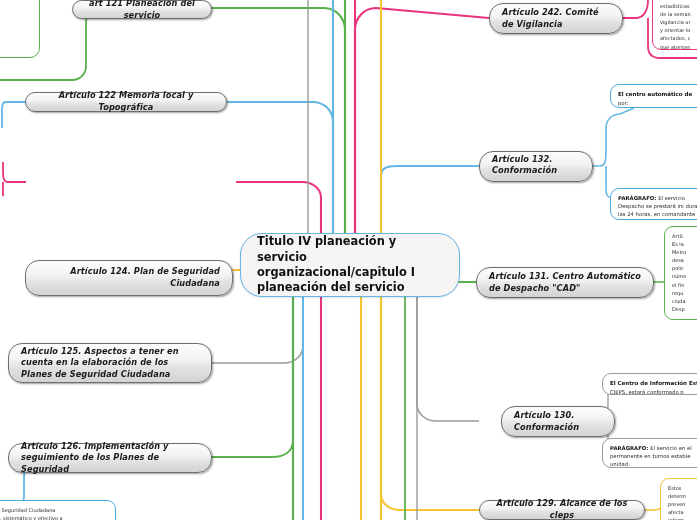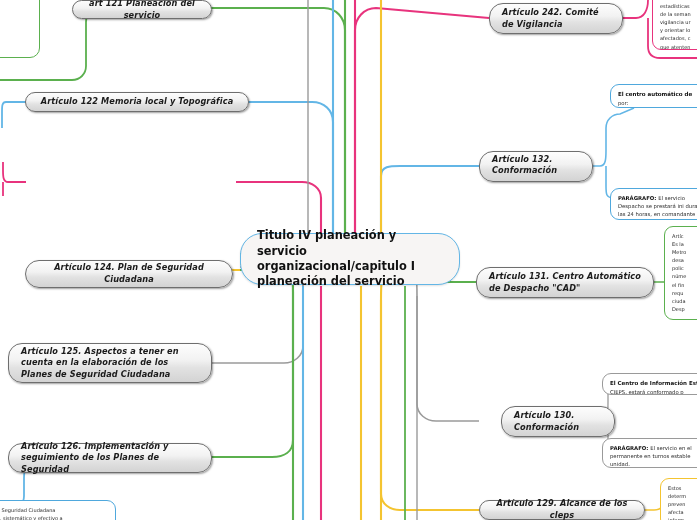--- a/index.html
+++ b/index.html
@@ -127,34 +127,34 @@
     <path d="M606,166 L606,186 C606,194 606,198 614,198 L624,198" stroke="#63b6e6" stroke-width="1.6" fill="none"></path>
 
     <path d="M654,282 L664,282 C670,282 670,276 670,268 L670,236" stroke="#5bb04e" stroke-width="1.6" fill="none"></path>
 
     <path d="M592,421 L602,421 C608,421 608,412 608,402 L608,392 C608,386 612,382 620,382 L626,382" stroke="#9a9a9a" stroke-width="1.3" fill="none"></path>
     <path d="M608,421 L608,440 C608,446 612,450 620,450 L628,450" stroke="#9a9a9a" stroke-width="1.3" fill="none"></path>
 
     <path d="M644,510 L654,510 C662,510 666,504 666,494 L666,482" stroke="#f4c430" stroke-width="1.6" fill="none"></path>
   </svg>
 
-  <div class="root" style="left:240px;top:233px;width:220px;height:52px;">
+  <div class="root" style="left:240px;top:233px;width:220px;height:64px;">
     <span>Titulo IV planeación y servicio organizacional/capitulo I planeación del servicio</span>
   </div>
 
   <div class="topic c" style="left:72px;top:0px;width:140px;height:19px;">
     <span>art 121 Planeación del servicio</span>
   </div>
 
-  <div class="topic c" style="left:25px;top:92px;width:224px;height:20px;">
+  <div class="topic c" style="left:25px;top:92px;width:202px;height:20px;">
     <span>Artículo 122 Memoria local y Topográfica</span>
   </div>
 
 
-  <div class="topic c" style="left:25px;top:260px;width:208px;height:28px;">
+  <div class="topic c" style="left:25px;top:260px;width:208px;height:36px;text-align:right;">
     <span>Artículo 124. Plan de Seguridad Ciudadana</span>
   </div>
 
   <div class="topic" style="left:8px;top:343px;width:204px;height:40px;justify-content:flex-end;">
     <span>Artículo 125. Aspectos a tener en cuenta en la elaboración de los Planes de Seguridad Ciudadana</span>
   </div>
 
   <div class="topic" style="left:8px;top:443px;width:204px;height:30px;">
     <span>Artículo 126. Implementación y seguimiento de los Planes de Seguridad</span>
   </div>

